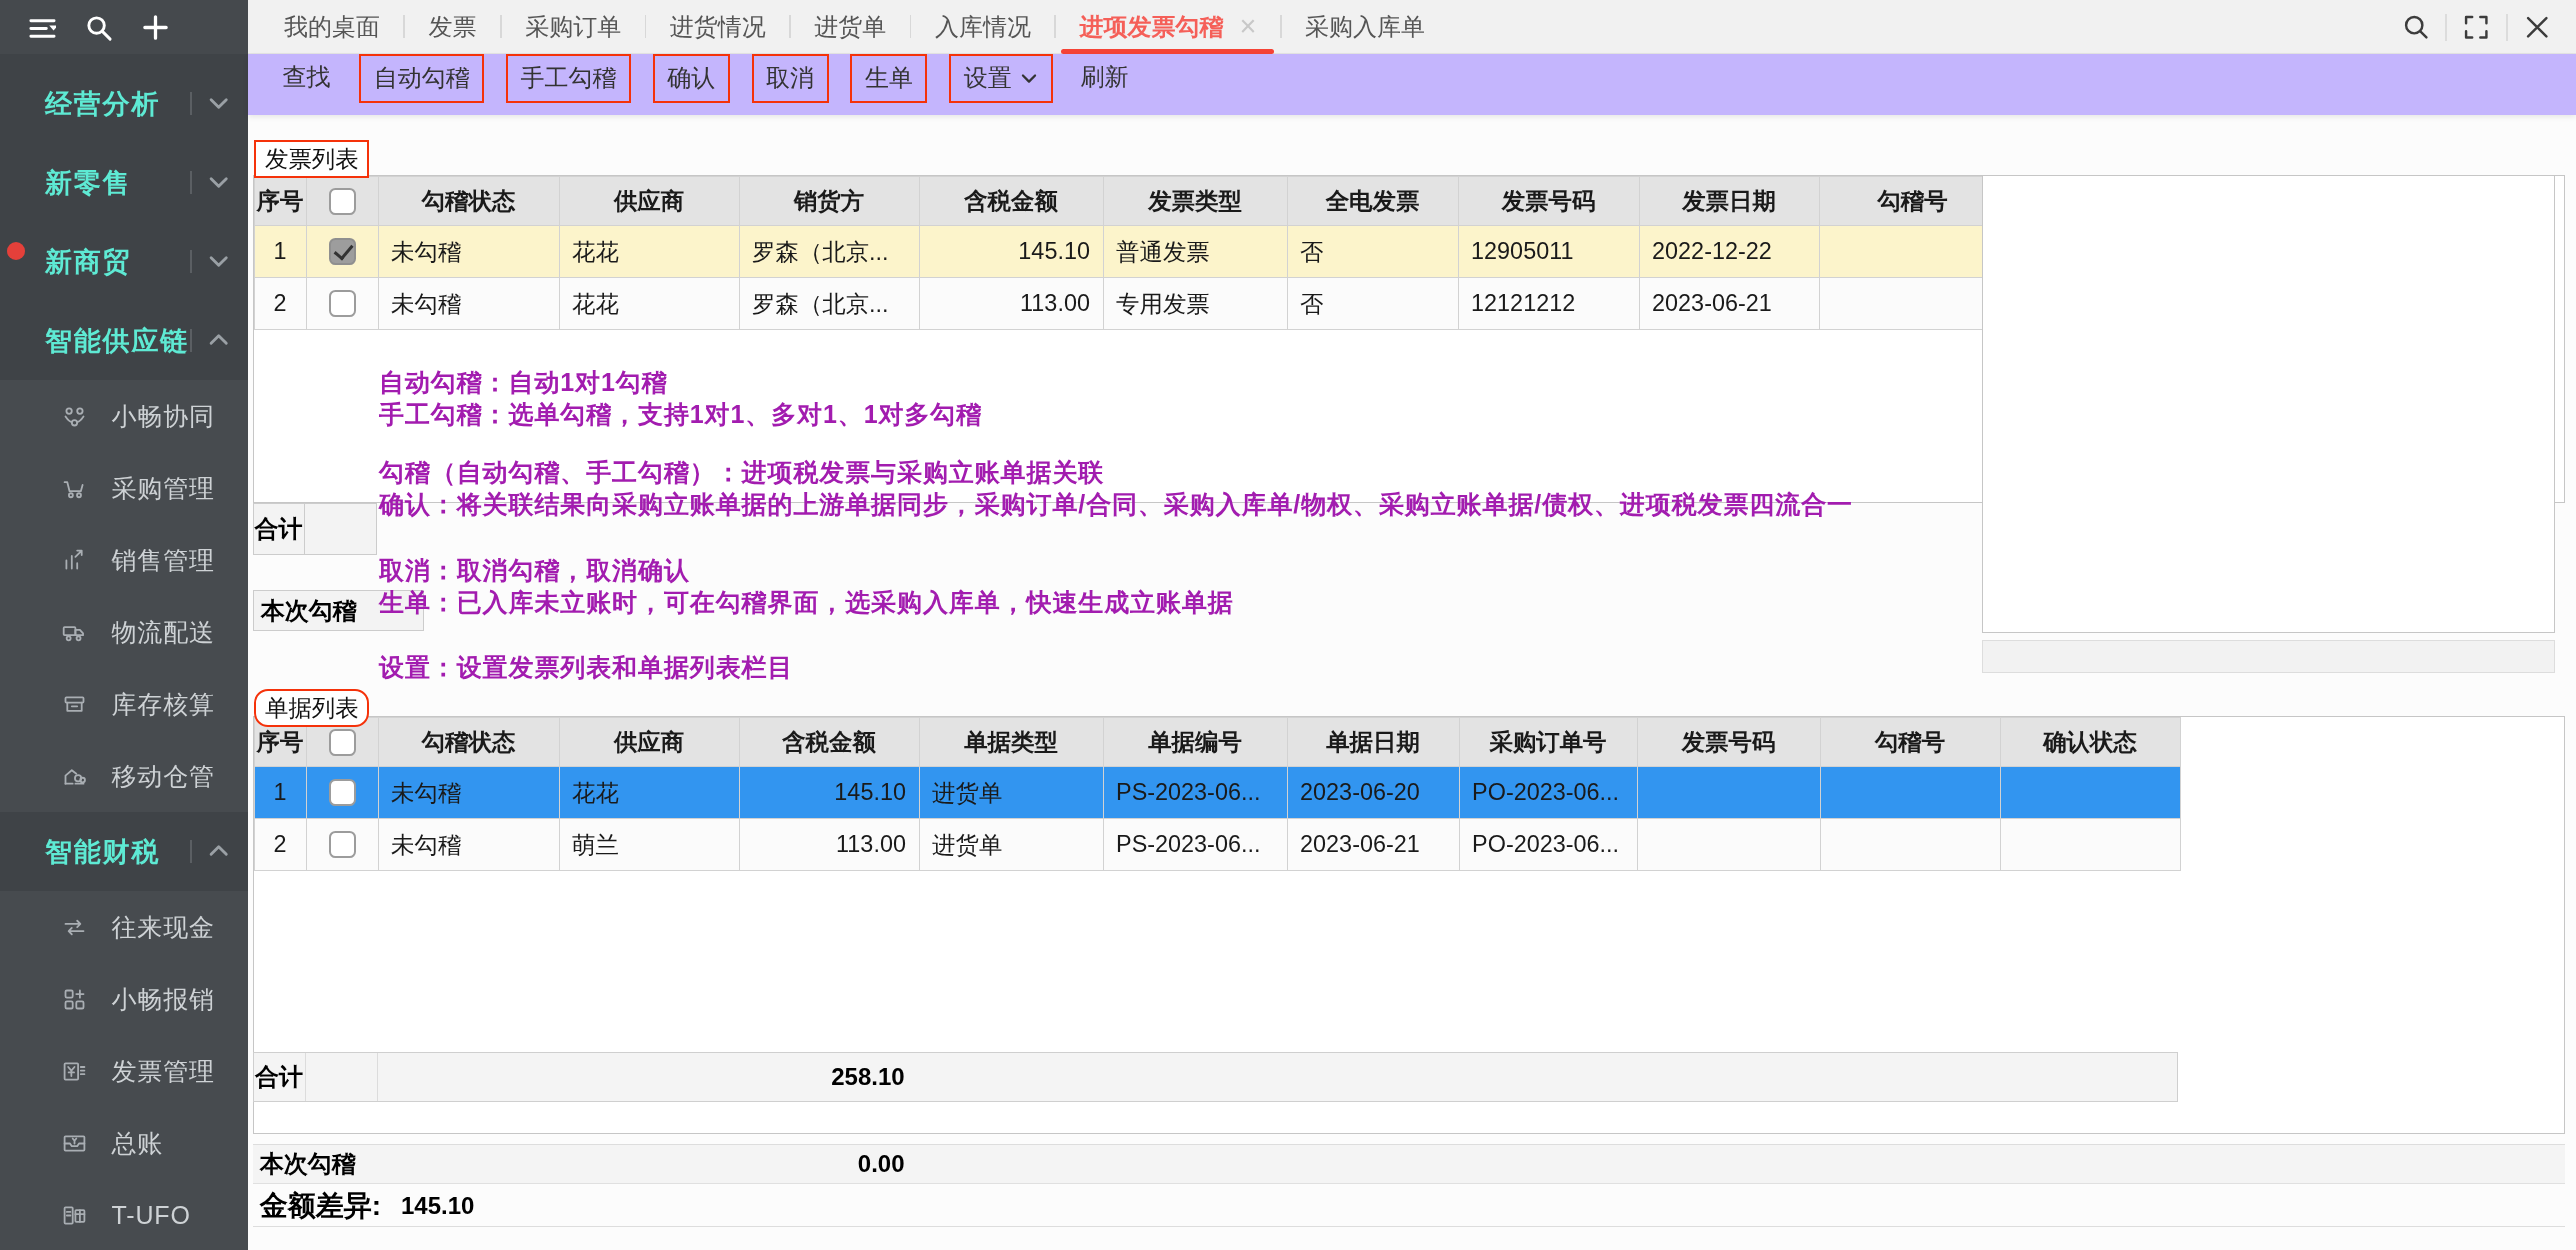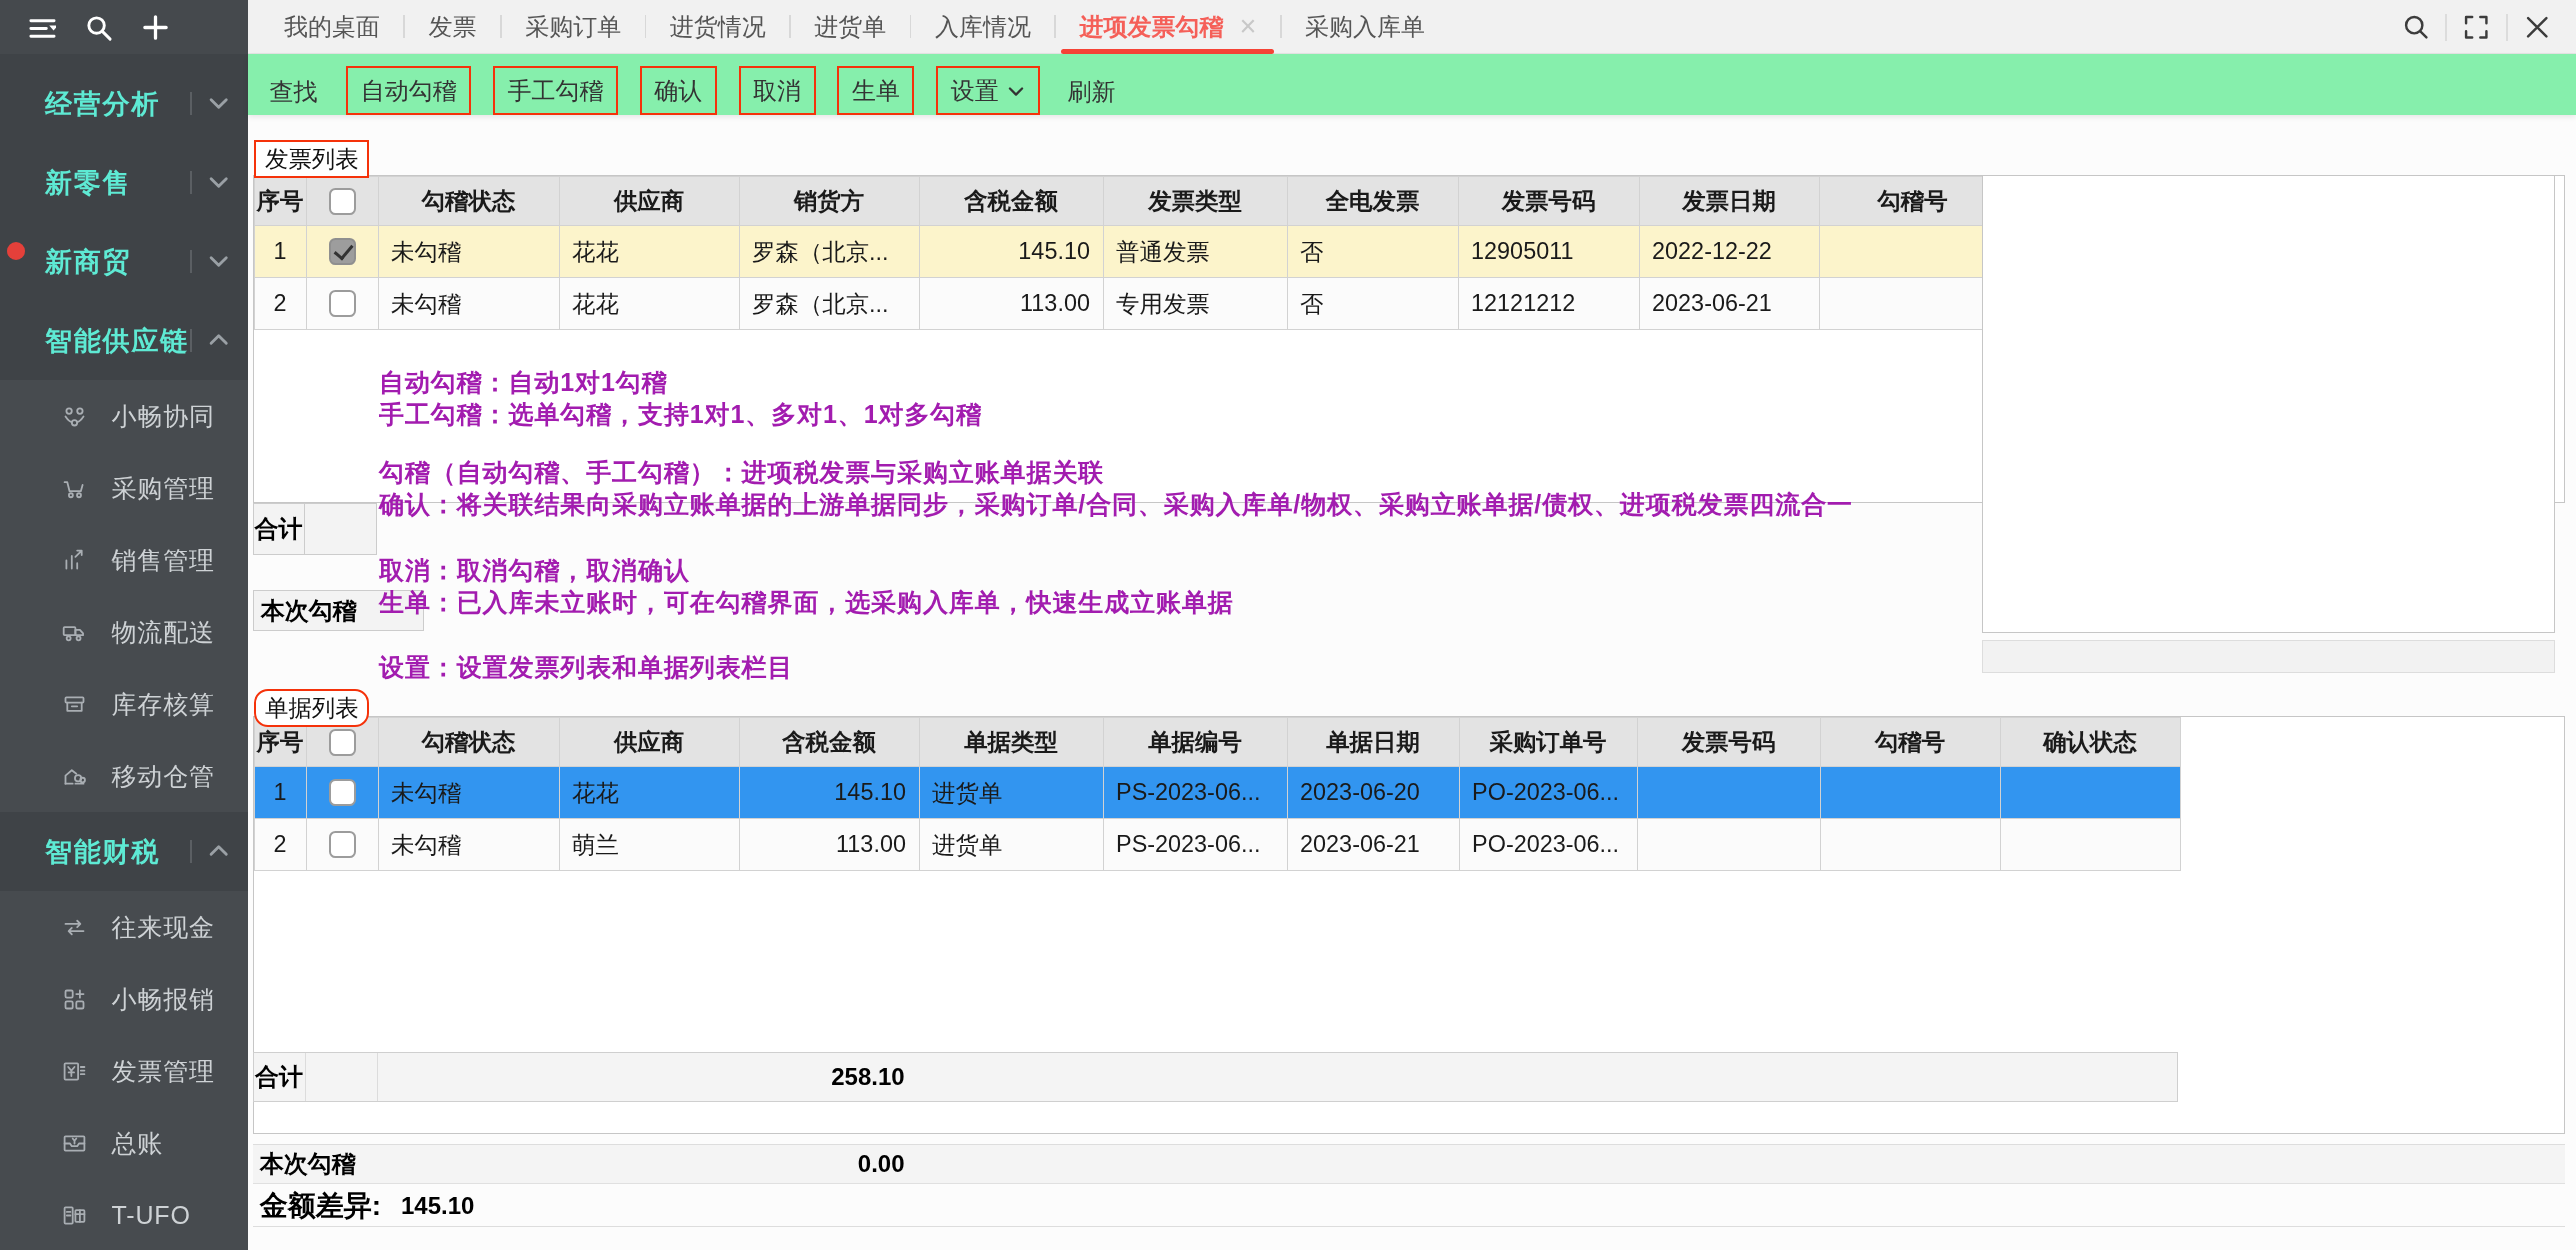--- a/index.html
+++ b/index.html
@@ -33,22 +33,22 @@
   .tab.active::after { content:""; position:absolute; left:5.4px; right:5.4px; bottom:0; height:4.5px;
     background:#f54336; border-radius:2.7px; }
   .tabsep { width:1.8px; height:23.4px; background:#d8d8d8; }
   .xclose { color:#c8c8c8; font-size:29px; margin-left:16px; font-weight:normal; }
   .winctl { position:absolute; right:9px; top:0; height:54px; display:flex; align-items:center; }
   .wicon { padding:0 14.4px; display:flex; align-items:center; cursor:pointer; }
   .wicon svg { width:30.5px; height:30.5px; }
   .wsep { width:1.8px; height:27px; background:#dcdcdc; }
 
   
-  .tbar { position:absolute; left:248px; top:54px; right:0; height:61px; background:#86efac;
-    box-shadow:0 2.7px 5.4px rgba(0,0,0,.09); display:flex; align-items:flex-end; padding-left:16px; z-index:5; }
+  .tbar { position:absolute; left:248px; top:54px; right:0; height:61px; background:#c4b5fd;
+    box-shadow:0 2.7px 5.4px rgba(0,0,0,.09); display:flex; align-items:flex-start; padding-left:29px; z-index:5; }
   .tbtn { font-size:24px; color:#333; margin-right:23.4px; padding:7.2px 5.4px; cursor:pointer;
     display:flex; align-items:center; white-space:nowrap; }
   .tbtn.boxed { border:2.7px solid #f5320a; padding:6.3px 12.6px; margin-right:21.6px; }
   .tbtn .caret { margin-left:7.2px; display:flex; }
   .tbtn .caret svg { width:20px; height:14.4px; }
 
   
   .content { position:absolute; left:248px; top:115px; right:0; bottom:0; background:#fcfcfc; }
   .seclabel { position:absolute; left:6.3px; width:115px; height:38px; border:2.7px solid #f5320a;
     background:#fff; display:flex; align-items:center; justify-content:center;

